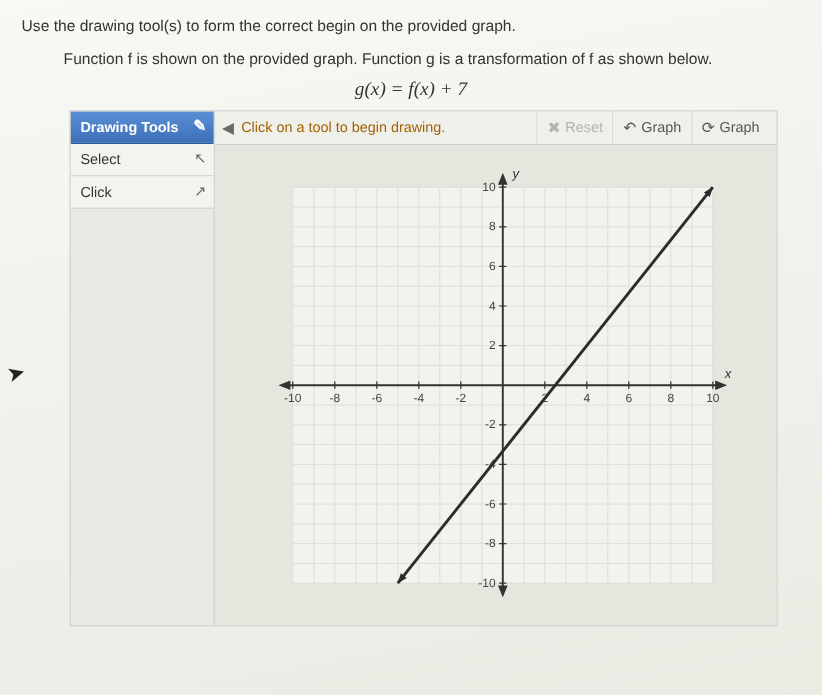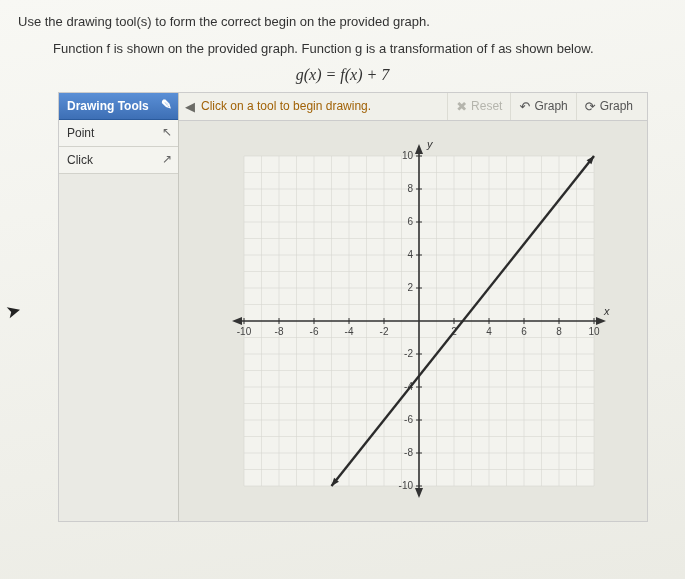--- a/index.html
+++ b/index.html
@@ -141,21 +141,21 @@
 
 
   <div class="workspace">
 
     <div class="sidebar">
       <div class="sidebar-header">
         <span>Drawing Tools</span>
         <span class="pencil">✎</span>
       </div>
       <div class="sidebar-item">
-        <span>Point</span>
+        <span>Select</span>
         <span class="tool-icon">↖</span>
       </div>
       <div class="sidebar-item">
         <span>Click</span>
         <span class="tool-icon">↗</span>
       </div>
     </div>
 
     <div class="main">
       <div class="toolbar">

